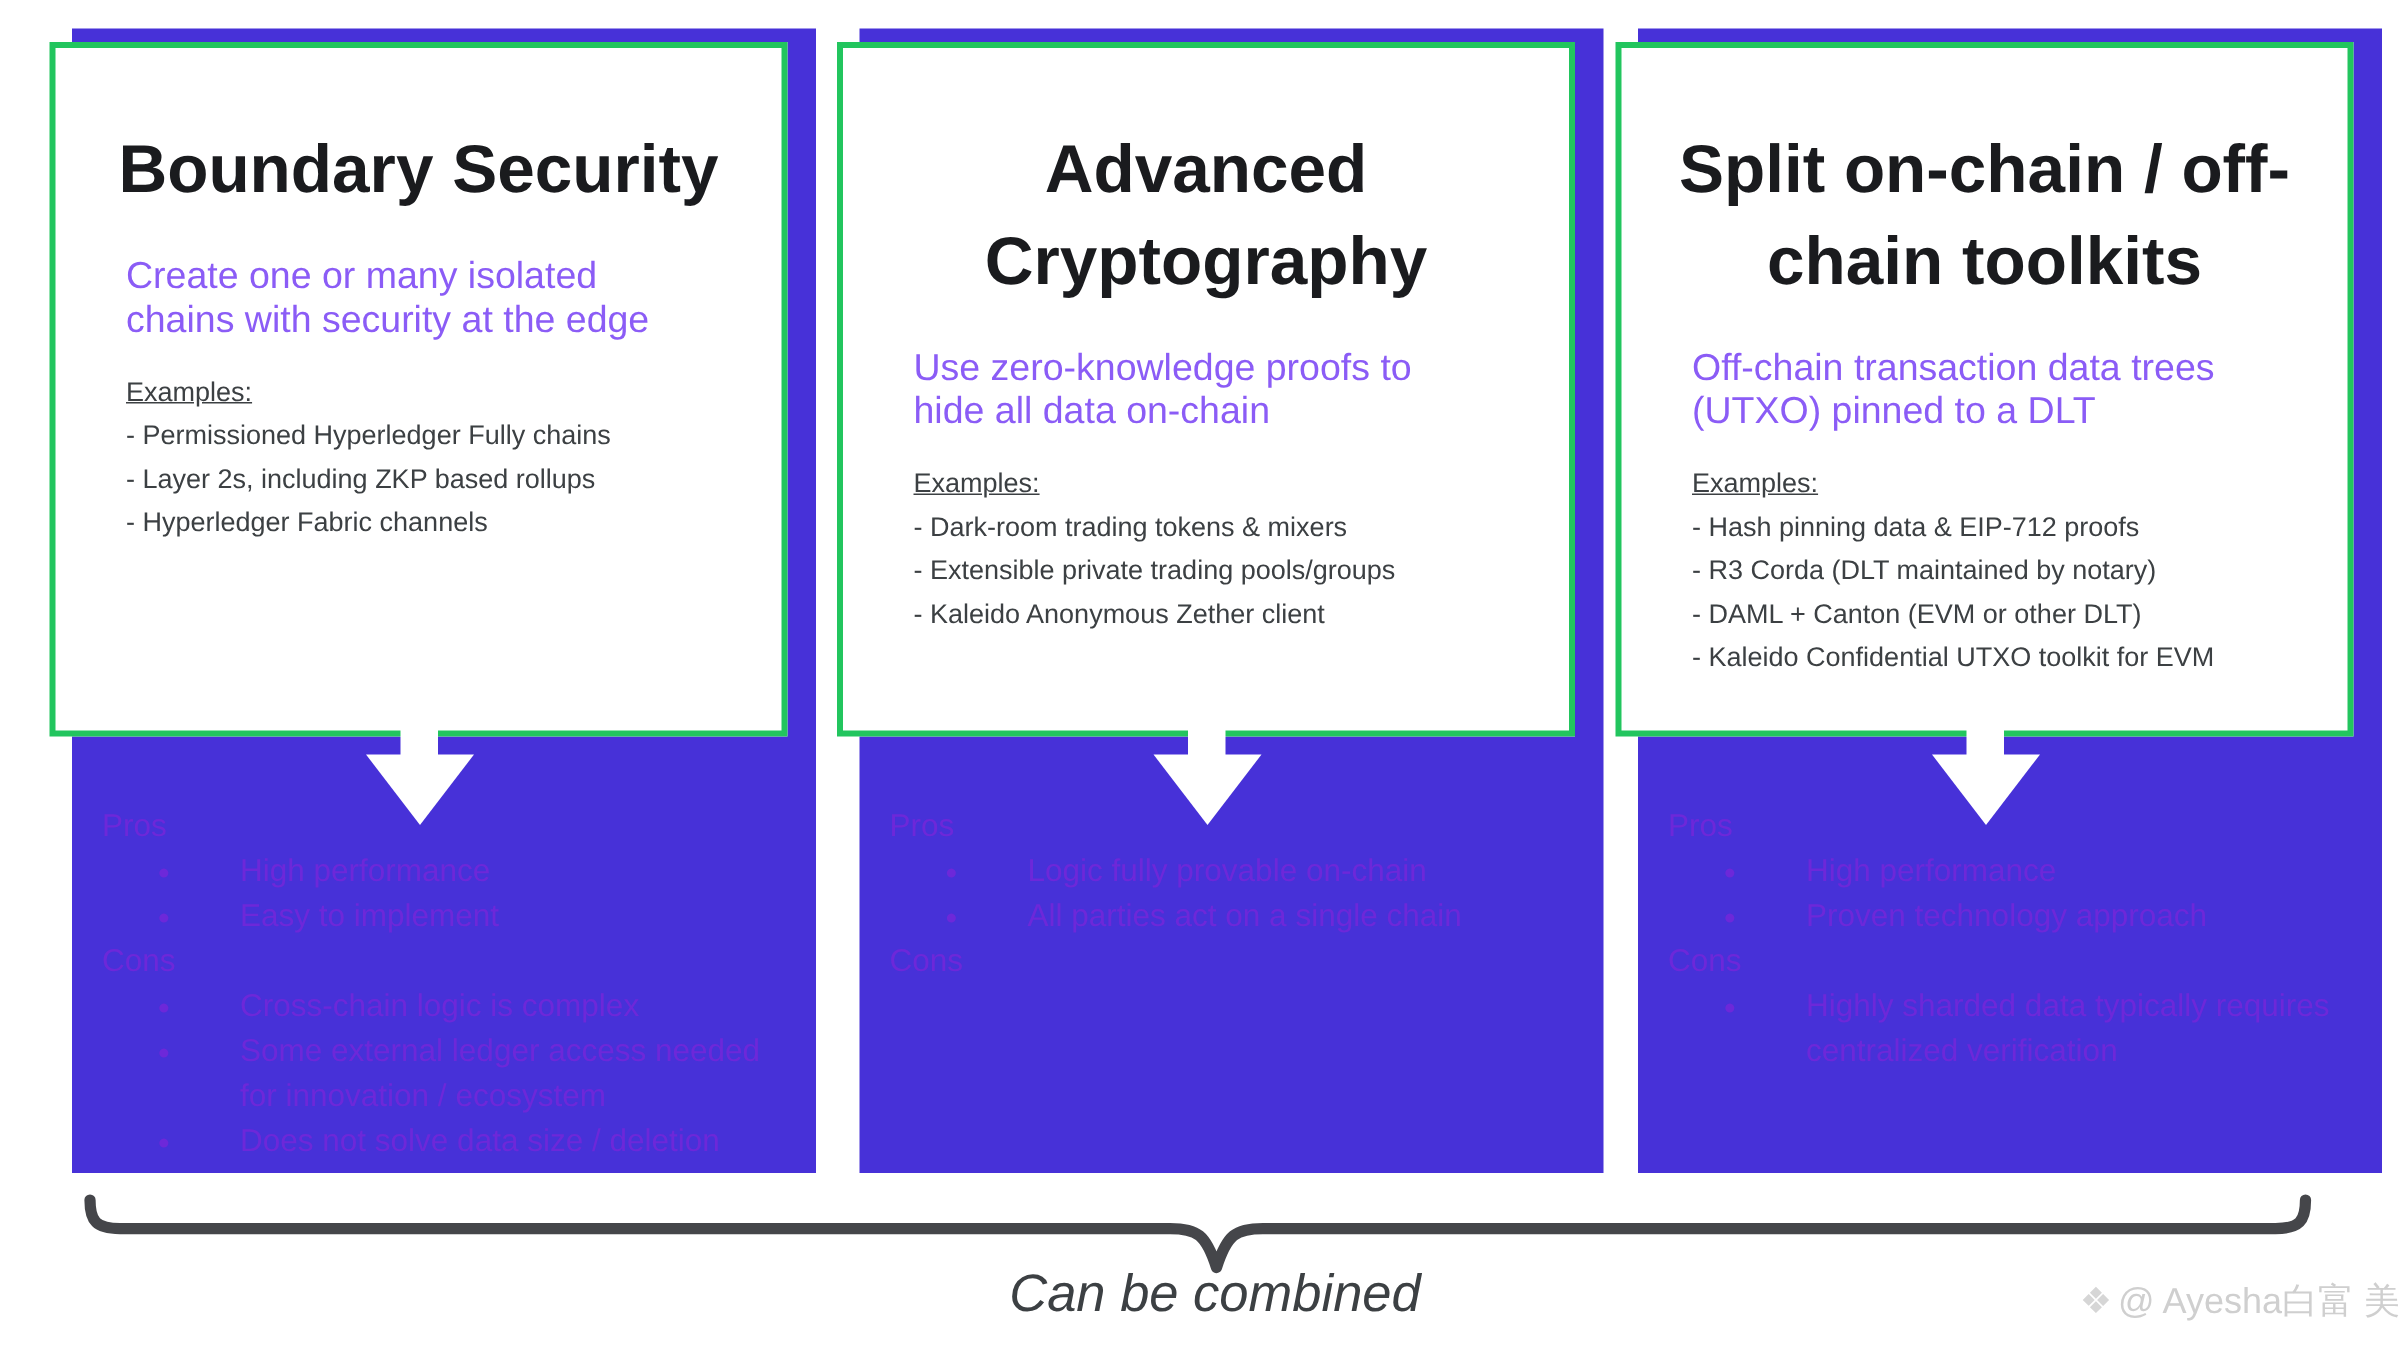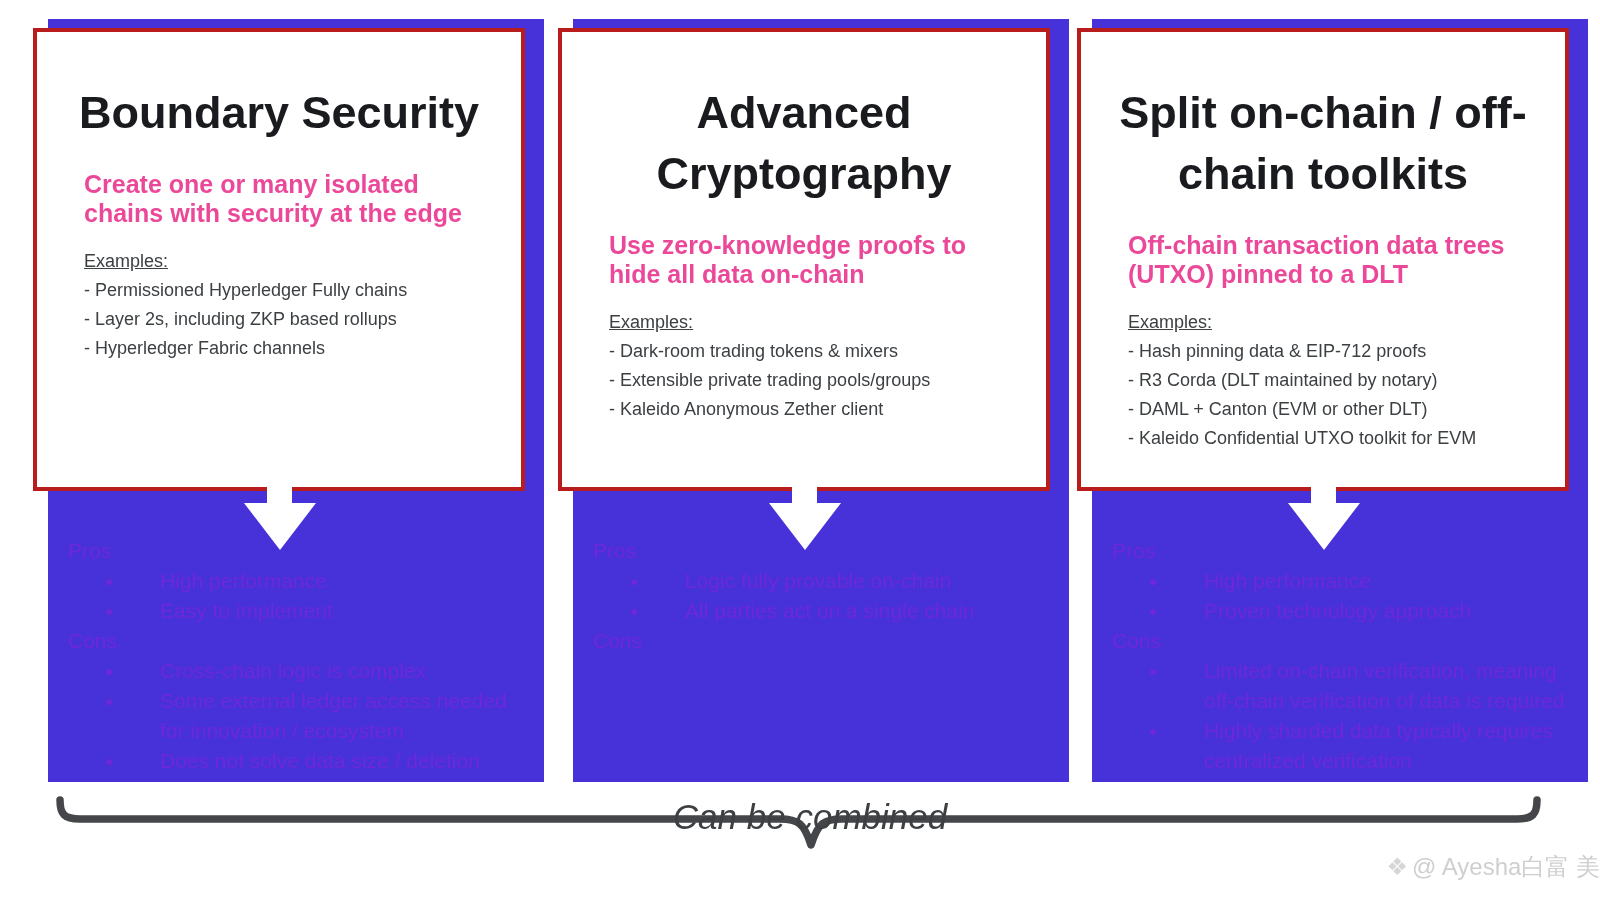--- a/index.html
+++ b/index.html
@@ -35,40 +35,40 @@
     height: 763px;
     background: #4731d8;
   }
   .card {
     position: absolute;
     left: 0;
     top: 9px;
     width: 492px;
     height: 463px;
     background: #ffffff;
-    border: 4px solid #b91c1c;
+    border: 4px solid #22c55e;
     box-sizing: border-box;
   }
   .card-title {
     margin: 50px 0 0 0;
     padding: 0;
     text-align: center;
     font-size: 45px;
     line-height: 61px;
     font-weight: 700;
     color: #1a1b1e;
     letter-spacing: 0px;
   }
   .card-subtitle {
     margin: 27px 0 0 0;
     padding: 0 55px 0 47px;
     font-size: 25px;
     line-height: 29px;
-    font-weight: 700;
-    color: #ec4899;
+    font-weight: 400;
+    color: #8b5cf6;
   }
   .examples {
     margin: 19px 0 0 0;
     padding: 0 10px 0 47px;
     font-size: 18px;
     line-height: 29px;
     color: #3c4043;
   }
   .examples-label {
     text-decoration: underline;
@@ -139,21 +139,21 @@
   .footer-brace {
     position: absolute;
     left: 0;
     top: 790px;
     width: 1600px;
     height: 62px;
   }
   .footer-label {
     position: absolute;
     left: 810px;
-    top: 797px;
+    top: 843px;
     transform: translateX(-50%);
     font-size: 35px;
     font-style: italic;
     color: #3c4043;
     white-space: nowrap;
   }
   .watermark {
     position: absolute;
     right: 0px;
     top: 851px;
@@ -249,21 +249,20 @@
     <div class="arrow-stem"></div>
     <div class="arrow-head"></div>
     <div class="proscons">
       <p class="pc-label">Pros</p>
       <ul>
         <li>High performance</li>
         <li>Proven technology approach</li>
       </ul>
       <p class="pc-label">Cons</p>
       <ul>
-        <li>Limited on-chain verification, meaning off-chain verification of data is required</li>
         <li>Highly sharded data typically requires centralized verification</li>
       </ul>
     </div>
   </div>
 
   <svg class="footer-brace" viewBox="0 0 1600 62" xmlns="http://www.w3.org/2000/svg">
     <path d="M 60 10 C 60 24, 64 29, 80 29 L 780 29 C 798 29, 804 33, 811 55 C 818 33, 824 29, 842 29 L 1517 29 C 1533 29, 1537 24, 1537 10" fill="none" stroke="#45464a" stroke-width="7.5" stroke-linecap="round" stroke-linejoin="round"></path>
   </svg>
   <div class="footer-label">Can be combined</div>
 

